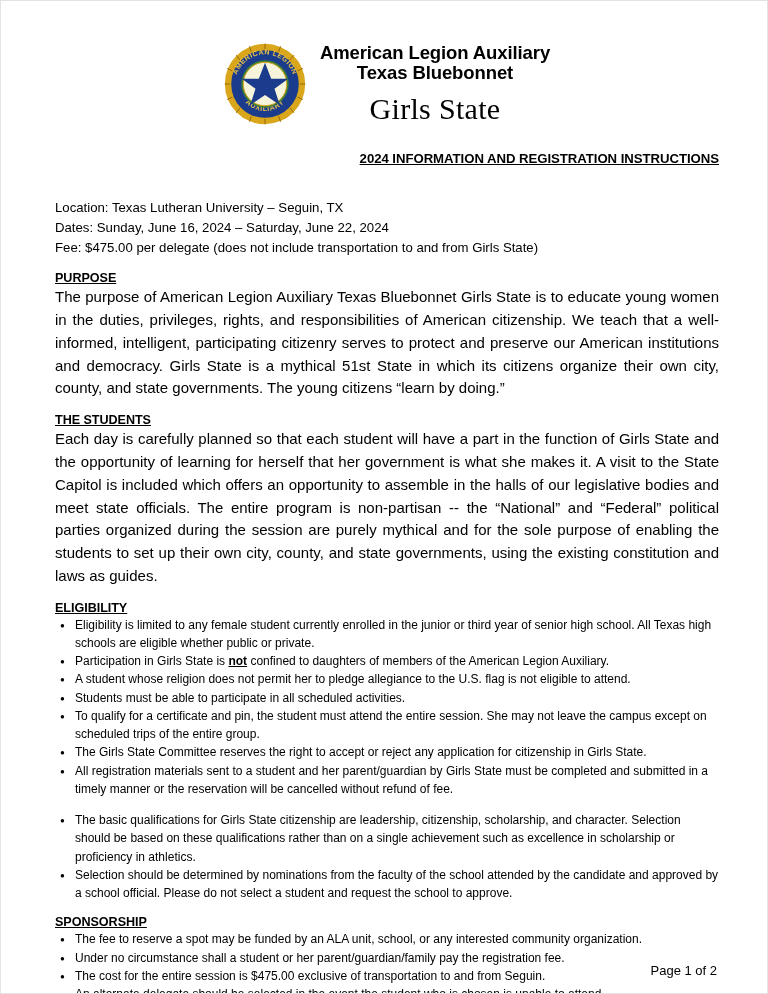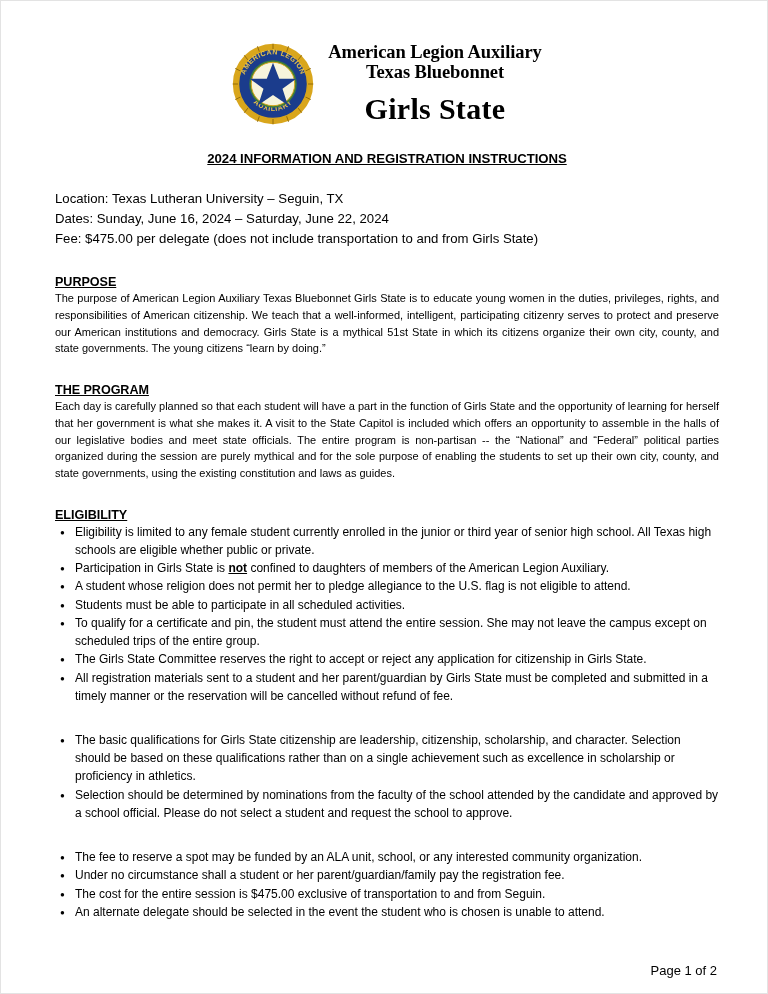--- a/index.html
+++ b/index.html
@@ -36,64 +36,64 @@
   .emblem {
     width: 82px;
     height: 82px;
     flex: 0 0 82px;
   }
   .org-titles {
     text-align: center;
     line-height: 1.06;
   }
   .org-line1, .org-line2 {
-    font-family: Liberation Serif, serif;
+    font-family: Liberation Sans, sans-serif;
     font-weight: bold;
     font-size: 18.5px;
     letter-spacing: -0.1px;
     white-space: nowrap;
   }
   .org-line3 {
     font-family: "Liberation Serif", serif;
-    font-weight: bold;
+    font-weight: normal;
     font-size: 30px;
     letter-spacing: 0.3px;
     margin-top: 10px;
     white-space: nowrap;
   }
 
   
   .doc-title {
-    text-align: center;
+    text-align: right;
     font-weight: bold;
     font-size: 13.2px;
     text-decoration: underline;
     margin-top: 26px;
     letter-spacing: -0.05px;
   }
 
   
   .meta {
-    margin-top: 23px;
+    margin-top: 32px;
     font-size: 13.2px;
     line-height: 1.52;
   }
   .meta-row { white-space: nowrap; }
 
   
-  .section { margin-top: 26px; }
+  .section { margin-top: 13px; }
   .section-heading {
     font-weight: bold;
     font-size: 12.6px;
     text-decoration: underline;
     letter-spacing: -0.05px;
     margin-bottom: 1px;
   }
   .para {
-    font-size: 11px;
+    font-size: 15px;
     line-height: 1.52;
     text-align: justify;
     text-justify: inter-word;
   }
   ul.bullets {
     list-style: none;
     margin: 0;
     padding: 0;
   }
   ul.bullets li {
@@ -187,21 +187,21 @@
       <div class="meta-row">Dates:  Sunday, June 16, 2024 – Saturday, June 22, 2024</div>
       <div class="meta-row">Fee:  $475.00 per delegate (does not include transportation to and from Girls State)</div>
     </div>
 
     <div id="sections-root">
         <div class="section">
           <div class="section-heading">PURPOSE</div>
           <div class="para">The purpose of American Legion Auxiliary Texas Bluebonnet Girls State is to educate young women in the duties, privileges, rights, and responsibilities of American citizenship. We teach that a well-informed, intelligent, participating citizenry serves to protect and preserve our American institutions and democracy.  Girls State is a mythical 51st State in which its citizens organize their own city, county, and state governments. The young citizens “learn by doing.”</div>
         </div>
         <div class="section">
-          <div class="section-heading">THE PROGRAM</div>
+          <div class="section-heading">THE STUDENTS</div>
           <div class="para">Each day is carefully planned so that each student will have a part in the function of Girls State and the opportunity of learning for herself that her government is what she makes it. A visit to the State Capitol is included which offers an opportunity to assemble in the halls of our legislative bodies and meet state officials. The entire program is non-partisan -- the “National” and “Federal” political parties organized during the session are purely mythical and for the sole purpose of enabling the students to set up their own city, county, and state governments, using the existing constitution and laws as guides.</div>
         </div>
         <div class="section">
           <div class="section-heading">ELIGIBILITY</div>
           <ul class="bullets">
             <li>Eligibility is limited to any female student currently enrolled in the junior or third year of senior high school. All Texas high schools are eligible whether public or private.</li>
             <li>Participation in Girls State is <span class="u">not</span> confined to daughters of members of the American Legion Auxiliary.</li>
             <li>A student whose religion does not permit her to pledge allegiance to the U.S. flag is not eligible to attend.</li>
             <li>Students must be able to participate in all scheduled activities.</li>
             <li>To qualify for a certificate and pin, the student must attend the entire session. She may not leave the campus except on scheduled trips of the entire group.</li>
@@ -209,20 +209,21 @@
             <li>All registration materials sent to a student and her parent/guardian by Girls State must be completed and submitted in a timely manner or the reservation will be cancelled without refund of fee.</li>
           </ul>
         </div>
         <div class="section">
           <ul class="bullets">
             <li>The basic qualifications for Girls State citizenship are leadership, citizenship, scholarship, and character. Selection should be based on these qualifications rather than on a single achievement such as excellence in scholarship or proficiency in athletics.</li>
             <li>Selection should be determined by nominations from the faculty of the school attended by the candidate and approved by a school official. Please do not select a student and request the school to approve.</li>
           </ul>
         </div>
         <div class="section">
+          <div class="section-heading">SPONSORSHIP</div>
           <ul class="bullets">
             <li>The fee to reserve a spot may be funded by an ALA unit, school, or any interested community organization.</li>
             <li>Under no circumstance shall a student or her parent/guardian/family pay the registration fee.</li>
             <li>The cost for the entire session is $475.00 exclusive of transportation to and from Seguin.</li>
             <li>An alternate delegate should be selected in the event the student who is chosen is unable to attend.</li>
           </ul>
         </div>
       </div>
 
   </div>

